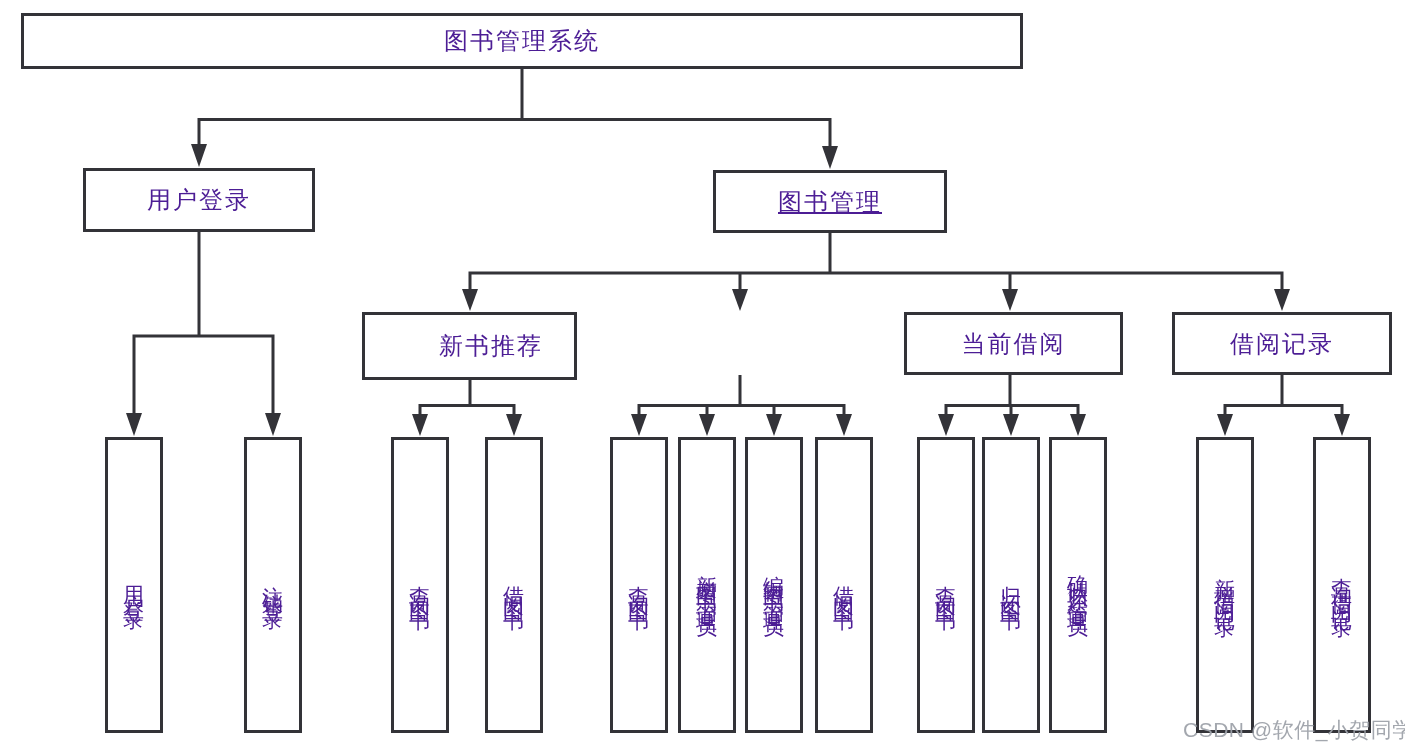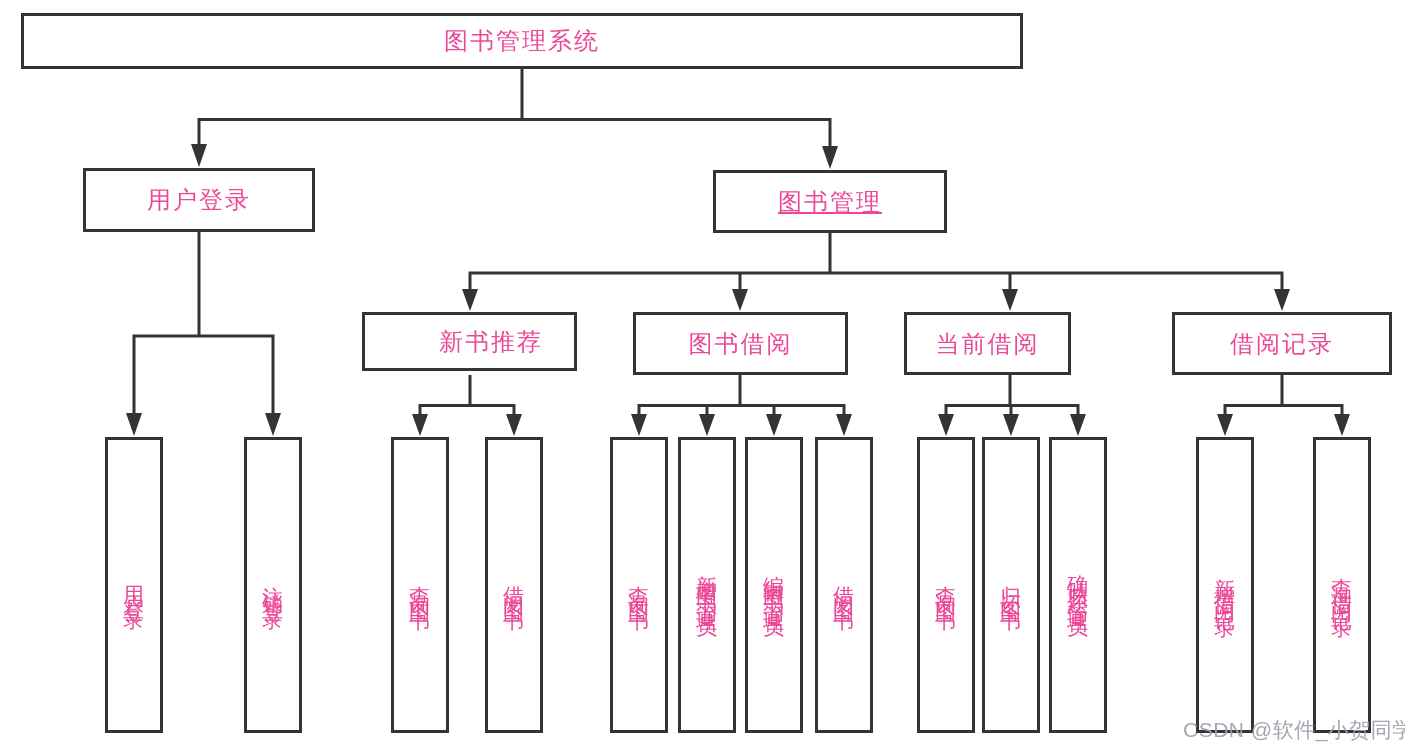--- a/index.html
+++ b/index.html
@@ -23,21 +23,21 @@
     height: 747px;
   }
   .node {
     position: absolute;
     box-sizing: border-box;
     background: #ffffff;
     border: 3px solid #333338;
     display: flex;
     align-items: center;
     justify-content: center;
-    color: #ec4899;
+    color: #4c1d95;
   }
   .node.h span {
     font-size: 24px;
     letter-spacing: 2px;
     white-space: nowrap;
   }
   .node.v span {
     writing-mode: vertical-rl;
     text-orientation: mixed;
     font-size: 21px;
@@ -105,27 +105,24 @@
     <span>图书管理系统</span>
   </div>
 
   <div class="node h" style="left:83px; top:168px; width:232px; height:64px;">
     <span>用户登录</span>
   </div>
   <div class="node h" style="left:713px; top:170px; width:234px; height:63px;text-decoration:underline;">
     <span>图书管理</span>
   </div>
 
-  <div class="node h" style="left:362px; top:312px; width:215px; height:59px;padding-left:43px;">
+  <div class="node h" style="left:362px; top:312px; width:215px; height:68px;padding-left:43px;">
     <span>新书推荐</span>
   </div>
-  <div class="node h" style="left:633px; top:312px; width:215px; height:63px;">
-    <span>图书借阅</span>
-  </div>
-  <div class="node h" style="left:904px; top:312px; width:167px; height:63px;">
+  <div class="node h" style="left:904px; top:312px; width:219px; height:63px;">
     <span>当前借阅</span>
   </div>
   <div class="node h" style="left:1172px; top:312px; width:220px; height:63px;">
     <span>借阅记录</span>
   </div>
 
   <div class="node v" style="left:105px; top:437px; width:58px; height:296px;">
     <span>用户登录</span>
   </div>
   <div class="node v" style="left:244px; top:437px; width:58px; height:296px;">

